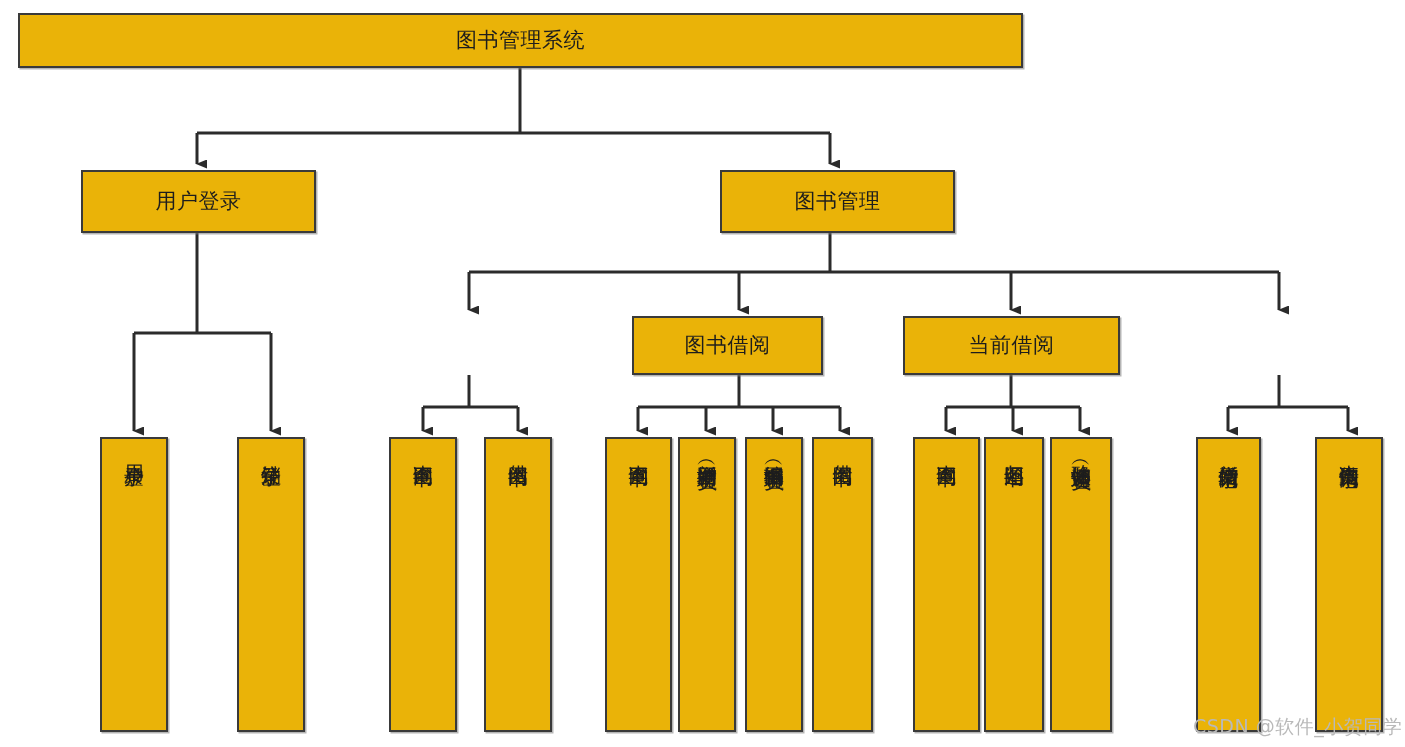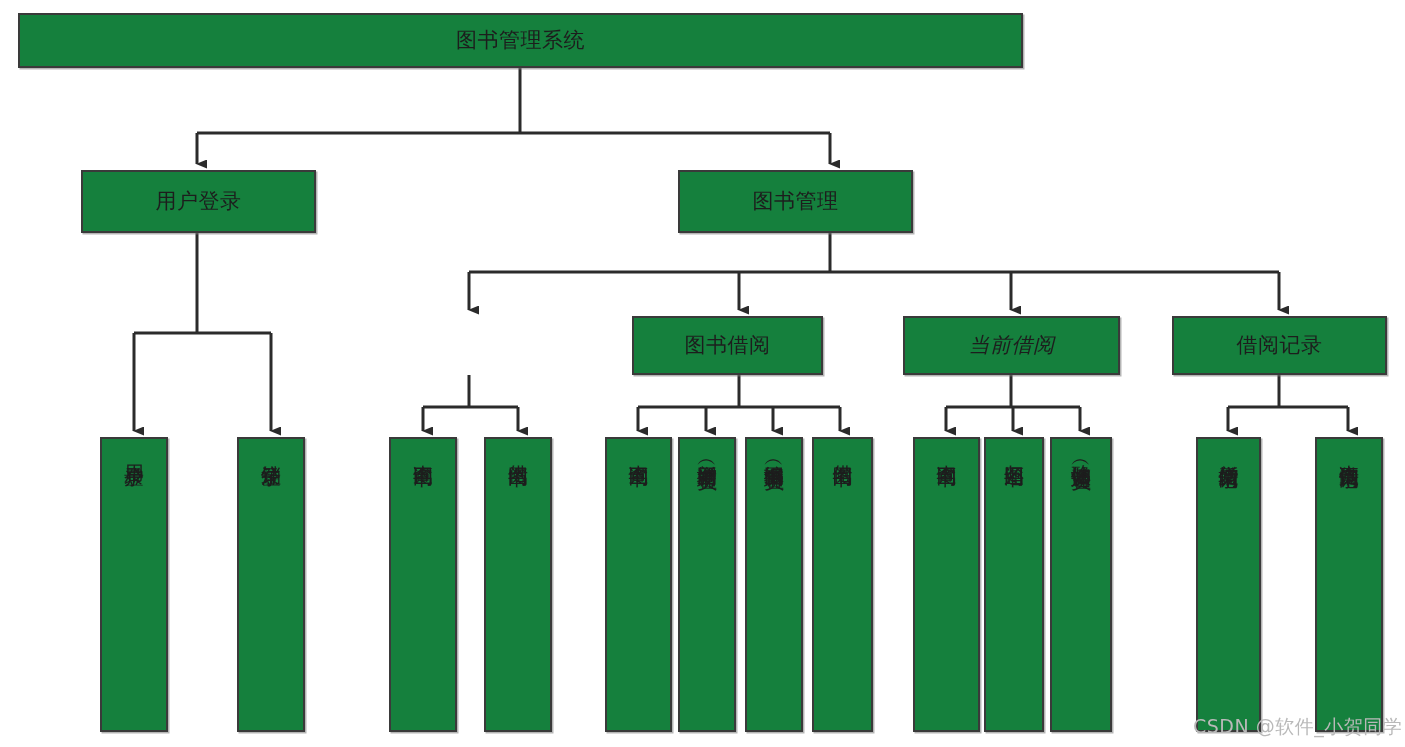--- a/index.html
+++ b/index.html
@@ -22,21 +22,21 @@
     position: absolute;
     top: 0;
     left: 0;
     width: 1405px;
     height: 747px;
     display: block;
   }
   .node-box {
     position: absolute;
     box-sizing: border-box;
-    background: #15803d;
+    background: #eab308;
     border: 2.5px solid #3a3a3a;
     box-shadow: 1.5px 1.5px 0 0 rgba(120,120,120,0.55);
     display: flex;
     align-items: center;
     justify-content: center;
   }
   .node-label {
     color: #1d1d1d;
     font-size: 21px;
     line-height: 1.18;
@@ -141,36 +141,33 @@
   </svg>
 
   <div class="node-box horizontal" style="left:18px; top:13px; width:1005px; height:55px;">
     <span class="node-label">图书管理系统</span>
   </div>
 
   <div class="node-box horizontal" style="left:81px; top:170px; width:235px; height:63px;">
     <span class="node-label">用户登录</span>
   </div>
 
-  <div class="node-box horizontal" style="left:678px; top:170px; width:235px; height:63px;">
+  <div class="node-box horizontal" style="left:720px; top:170px; width:235px; height:63px;">
     <span class="node-label">图书管理</span>
   </div>
 
 
   <div class="node-box horizontal" style="left:632px; top:316px; width:191px; height:59px;">
     <span class="node-label">图书借阅</span>
   </div>
 
-  <div class="node-box horizontal" style="left:903px; top:316px; width:217px; height:59px;font-style:italic;">
+  <div class="node-box horizontal" style="left:903px; top:316px; width:217px; height:59px;">
     <span class="node-label">当前借阅</span>
   </div>
 
-  <div class="node-box horizontal" style="left:1172px; top:316px; width:215px; height:59px;">
-    <span class="node-label">借阅记录</span>
-  </div>
 
   <div class="node-box vertical" style="left:100px; top:437px; width:68px; height:295px;">
     <span class="node-label">用户登录</span>
   </div>
 
   <div class="node-box vertical" style="left:237px; top:437px; width:68px; height:295px;">
     <span class="node-label">注销登录</span>
   </div>
 
   <div class="node-box vertical" style="left:389px; top:437px; width:68px; height:295px;">

